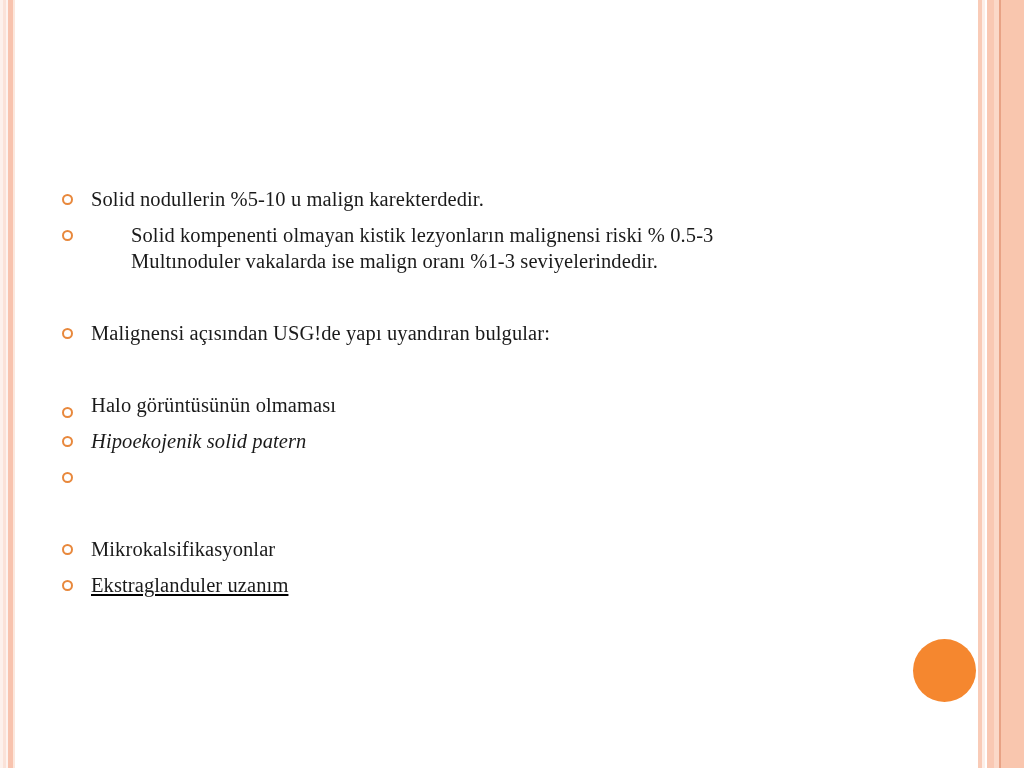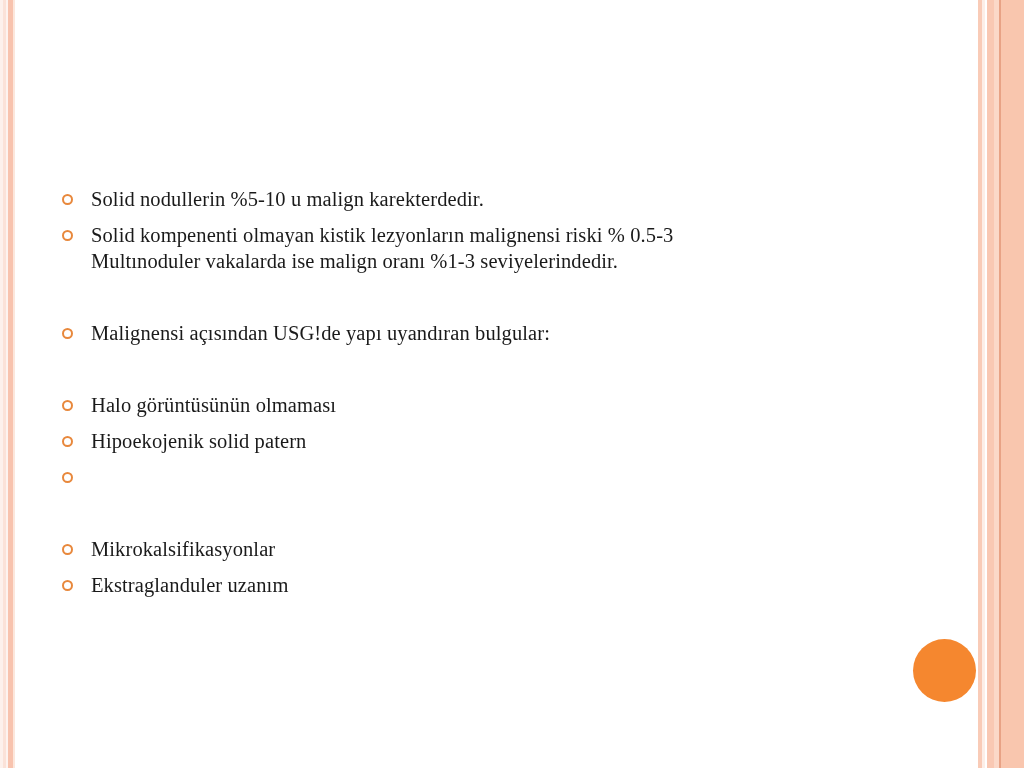--- a/index.html
+++ b/index.html
@@ -87,28 +87,28 @@
     margin-left: 18px;
     color: #1a1a1a;
     font-size: 20.5px;
     line-height: 26px;
     letter-spacing: 0.1px;
     white-space: pre-line;
   }
 
   
   .r0 { top: 186px; }
-  .r1 { top: 222px; }
+  .r1 { top: 222px; gap: 40px; }
   .r2 { top: 320px; }
-  .r3 { top: 392px; }
-  .r4 { top: 428px; }
+  .r3 { top: 392px; align-items: flex-end; }
+  .r4 { top: 428px; font-style: italic; }
   .r5 { top: 464px; }
   .r6 { top: 500px; }
   .r7 { top: 536px; }
-  .r8 { top: 572px; }
+  .r8 { top: 572px; text-decoration: underline; }
 </style>
 </head>
 <body>
 
 <div id="slide">
 
   <div class="stripe s-l1"></div>
   <div class="stripe s-l2"></div>
   <div class="stripe s-l3"></div>
   <div class="stripe s-l4"></div>

